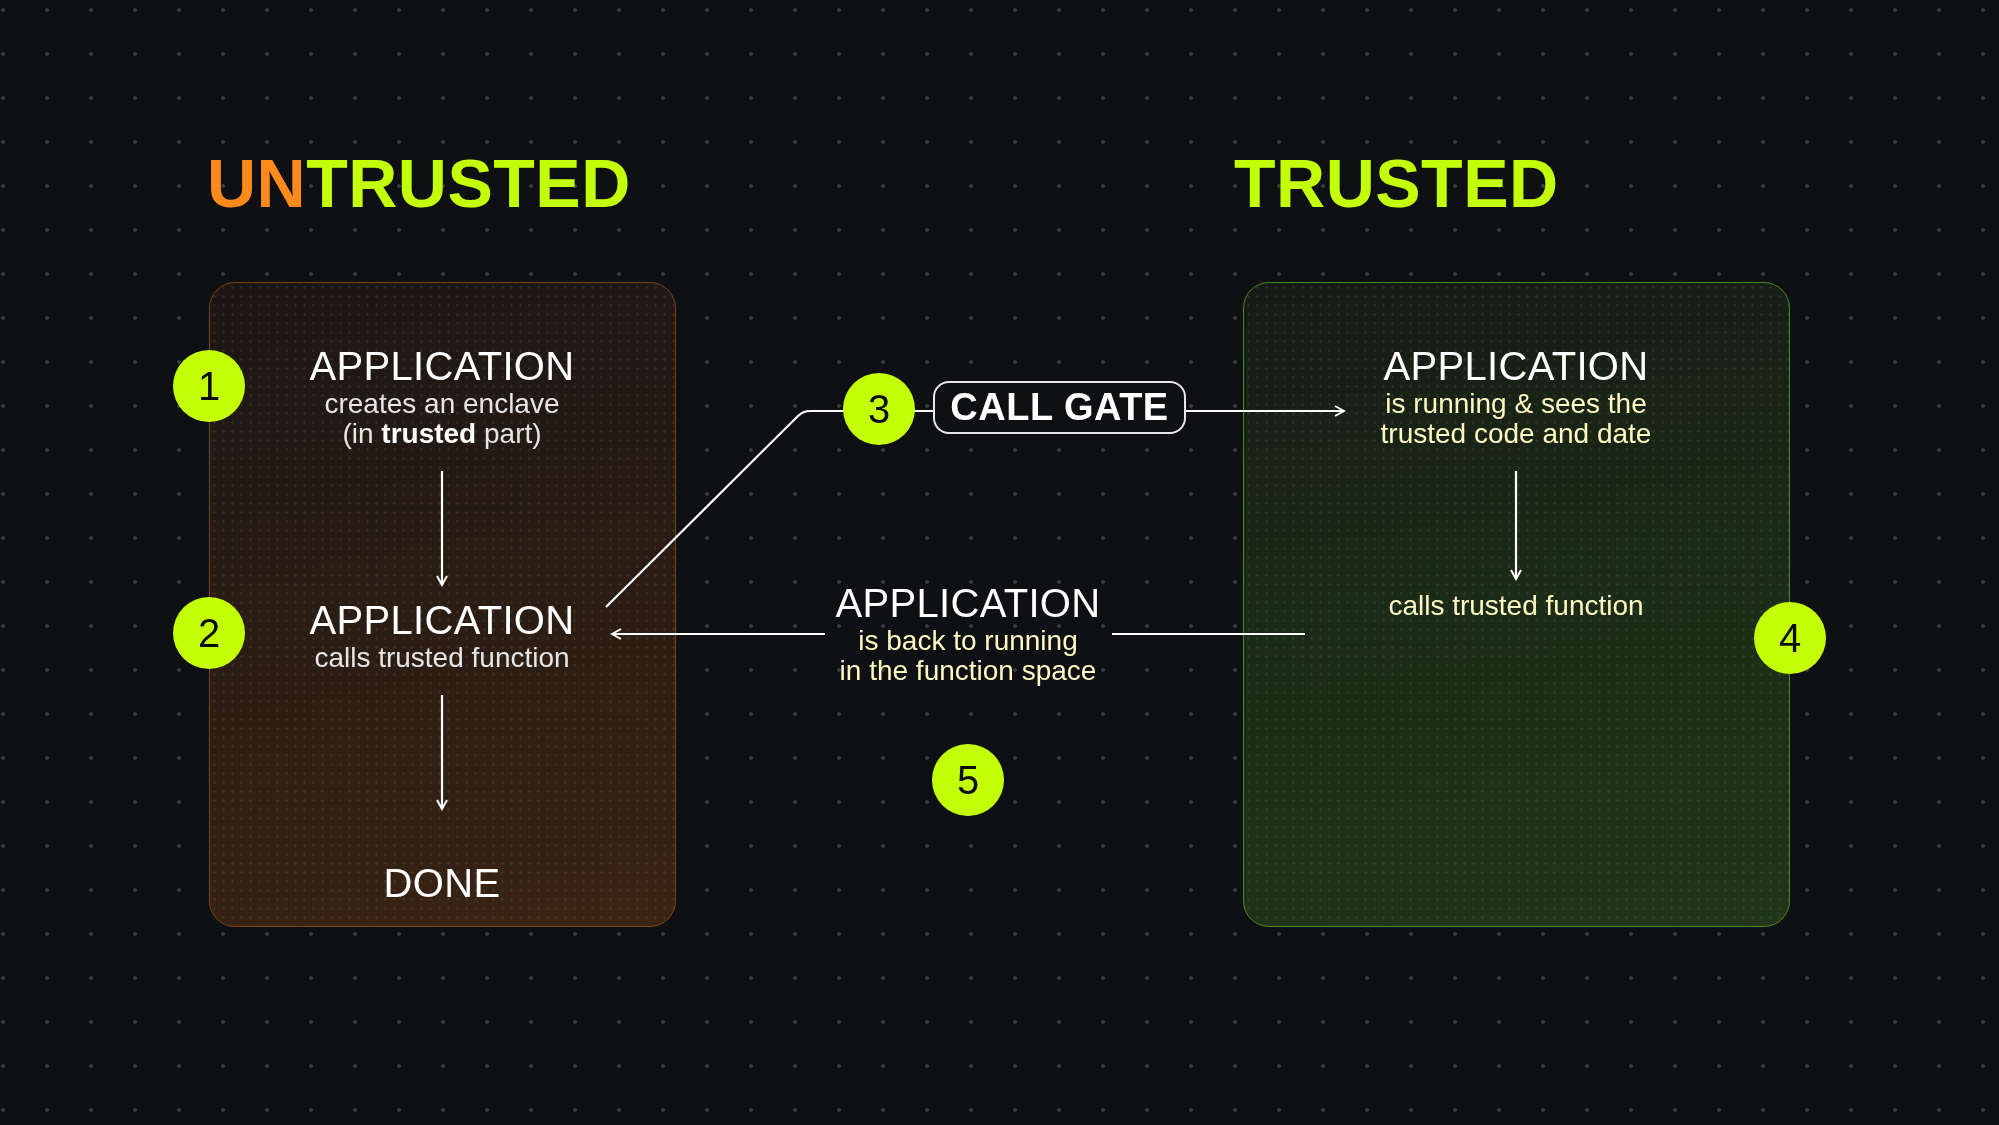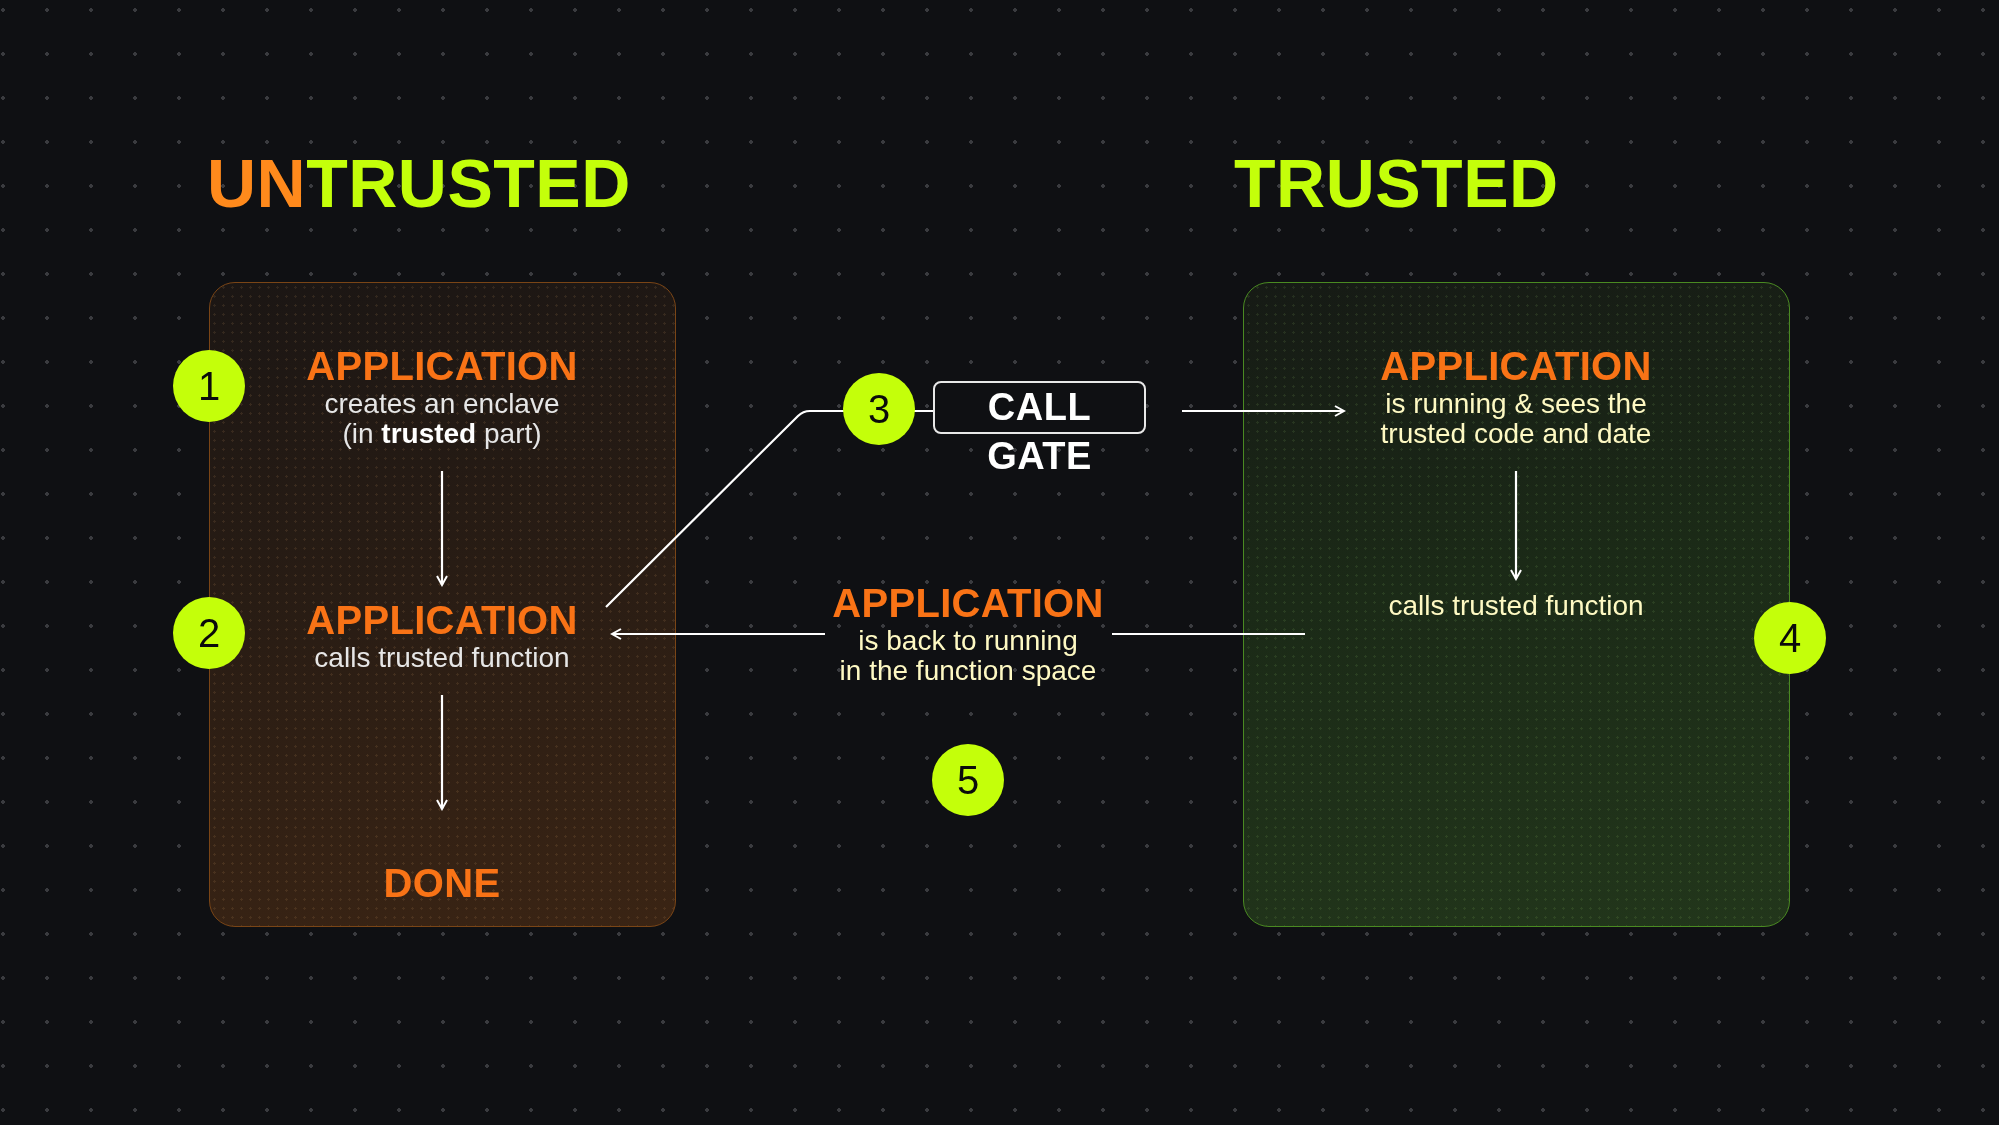--- a/index.html
+++ b/index.html
@@ -32,34 +32,34 @@
   }
   .panel-trusted {
     left:1243px; width:547px;
     border:1.5px solid #4a8a22;
     background:
       radial-gradient(circle, rgba(170,230,120,0.10) 1px, transparent 1.4px) 0 0/9px 9px,
       linear-gradient(170deg, #161a15 0%, #1b2a17 45%, #22361b 100%);
   }
 
   .node { position:absolute; text-align:center; transform:translateX(-50%); white-space:nowrap; }
-  .node-title { color:#f97316; font-weight:700; font-size:40px; line-height:46px; letter-spacing:0.3px; }
+  .node-title { color:#ffffff; font-weight:400; font-size:40px; line-height:46px; letter-spacing:0.3px; }
   .node-sub { font-size:28px; line-height:30px; color:#e6e6e6; }
   .node-sub.lime { color:#fef9c3; }
   .node-sub b { color:#ffffff; }
 
   .step {
     position:absolute; width:72px; height:72px; border-radius:50%;
     background:#c4ff0a; color:#0b0b0b; font-size:40px; line-height:72px;
     text-align:center; transform:translate(-50%,-50%); font-weight:400;
   }
 
   .callgate {
-    position:absolute; left:933px; top:381px; width:213px; height:53px;
-    box-sizing:border-box; border:2px solid #e8e8e8; border-radius:8px;
+    position:absolute; left:933px; top:381px; width:253px; height:53px;
+    box-sizing:border-box; border:2px solid #e8e8e8; border-radius:16px;
     background:#0f1013; color:#ffffff; font-size:38px; font-weight:700;
     line-height:49px; text-align:center; letter-spacing:0.5px;
   }
   svg.wires { position:absolute; left:0; top:0; width:1999px; height:1125px; pointer-events:none; }
 </style>
 </head>
 <body>
 
 <h1 class="title title-untrusted">
   <span class="c-orange">UN</span><span class="c-lime">TRUSTED</span>

